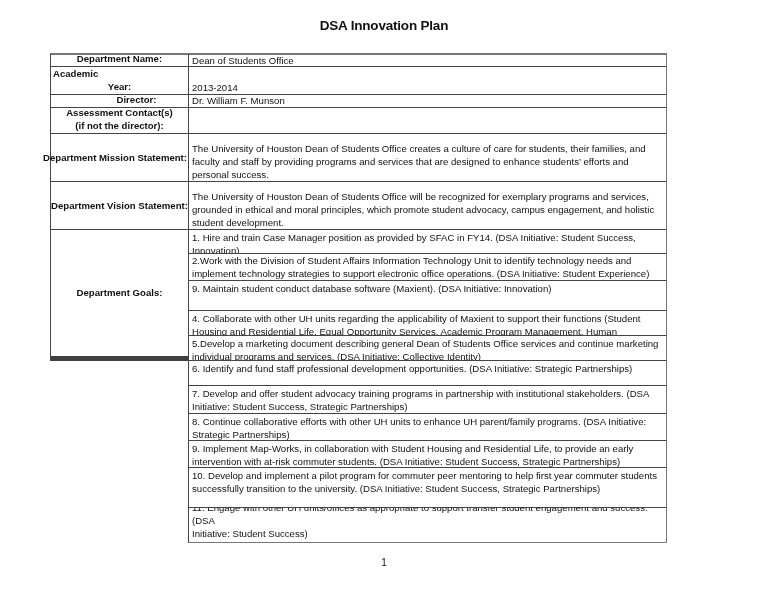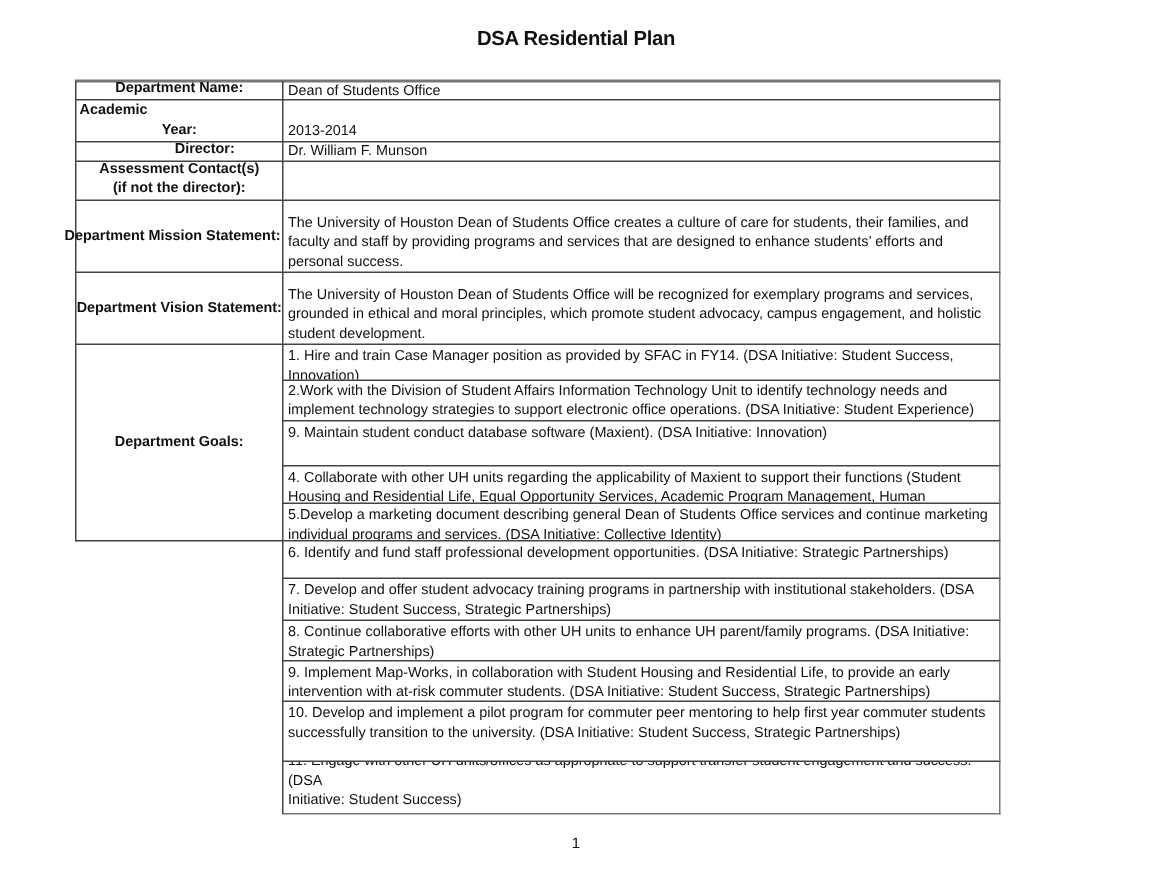--- a/index.html
+++ b/index.html
@@ -8,30 +8,30 @@
   .title { position:absolute; top:18px; left:0; width:768px; text-align:center;
            font-weight:bold; font-size:13.5px; letter-spacing:-0.2px; }
   .cell { position:absolute; box-sizing:border-box; font-size:9.6px; line-height:13px;
           overflow:hidden; }
   .lbl { font-weight:bold; text-align:left; display:flex; align-items:flex-end; justify-content:center;
          padding:0 2px 1px 2px; }
   .lbl.mid { align-items:center; }
   .val { padding:0 3px 0 3px; display:flex; flex-direction:column; justify-content:flex-end; }
   .val.top { justify-content:flex-start; padding-top:1px; }
   .bt { border-top:1px solid #444; }
-  .bb { border-bottom:1px solid #404040; }
+  .bb { border-bottom:5px solid #404040; }
   .bl { border-left:1px solid #444; }
   .br { border-right:1.5px solid #777; }
   .frame-top { position:absolute; left:50px; top:53px; width:617px; height:1.5px; background:#777; }
   .page-num { position:absolute; top:557px; left:0; width:768px; text-align:center; font-size:10px; }
 </style>
 </head>
 <body>
 
-<div class="title">DSA Residential Plan</div>
+<div class="title">DSA Innovation Plan</div>
 
 <div class="frame-top"></div>
 
 <div>
 
   <div class="cell lbl bl" style="left:50px; top:54px; width:138px; height:12px;">Department Name:</div>
   <div class="cell val bl br" style="left:188px; top:54px; width:479px; height:12px; justify-content:flex-start;">Dean of Students Office</div>
 
   <div class="cell lbl bl bt" style="left:50px; top:66px; width:138px; height:28px; flex-direction:column; align-items:center; justify-content:flex-end;">
     <span>Assessment Plan for Academic</span>

